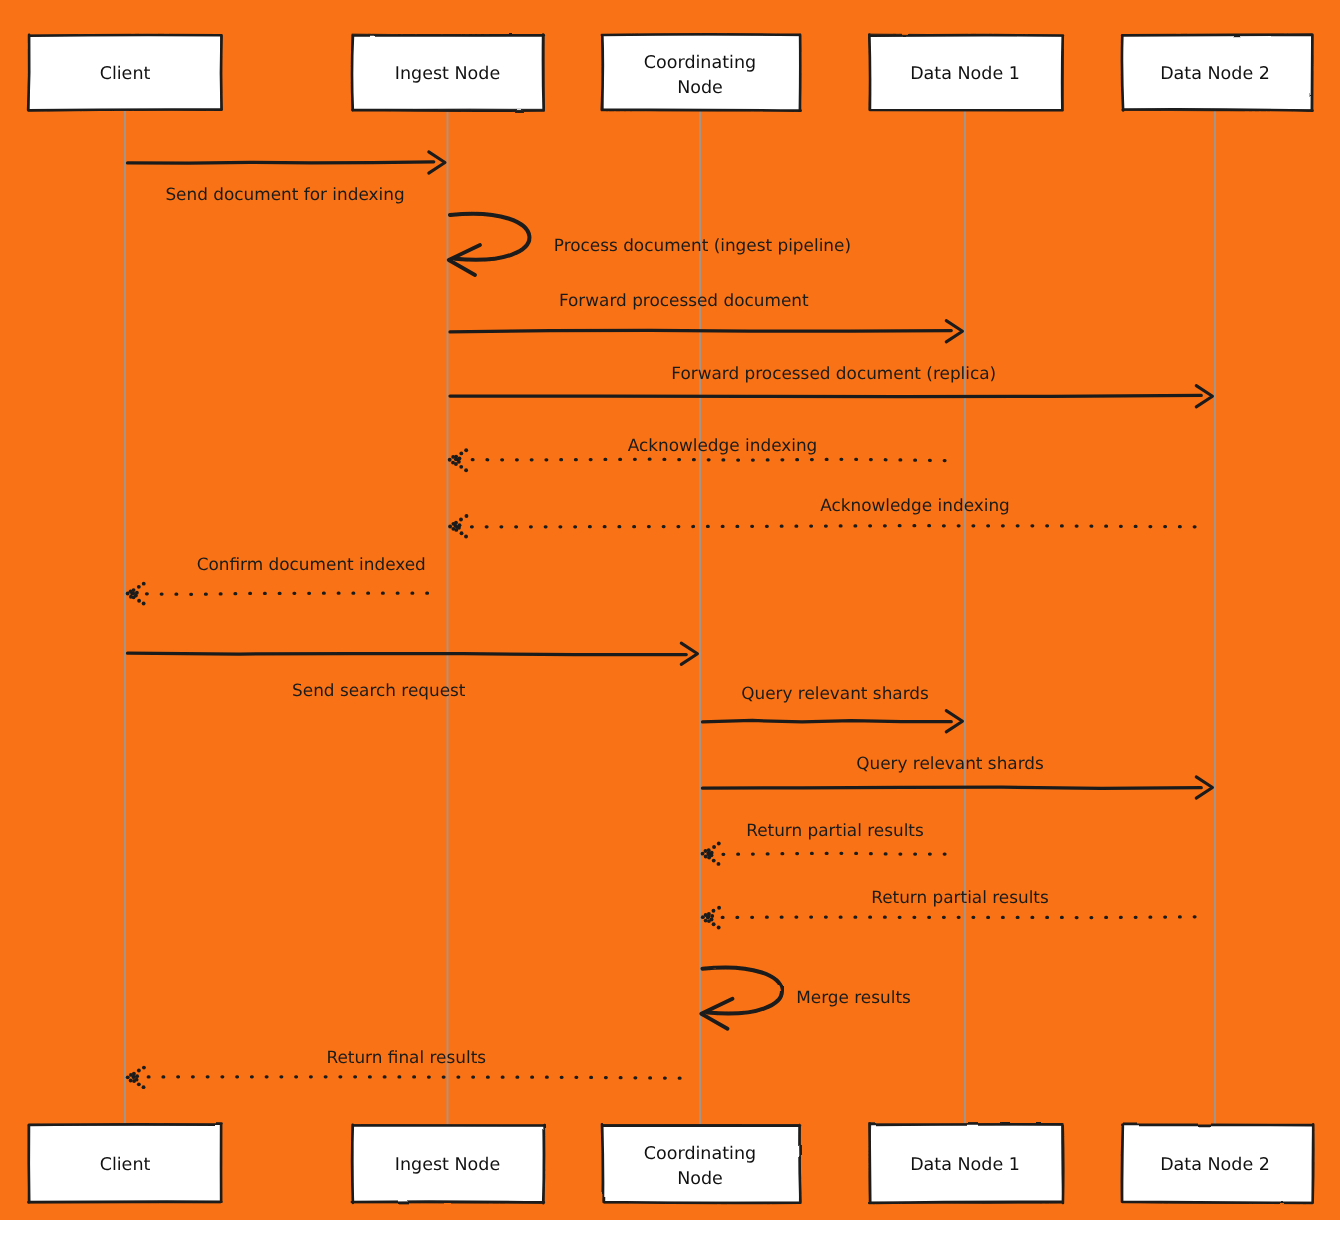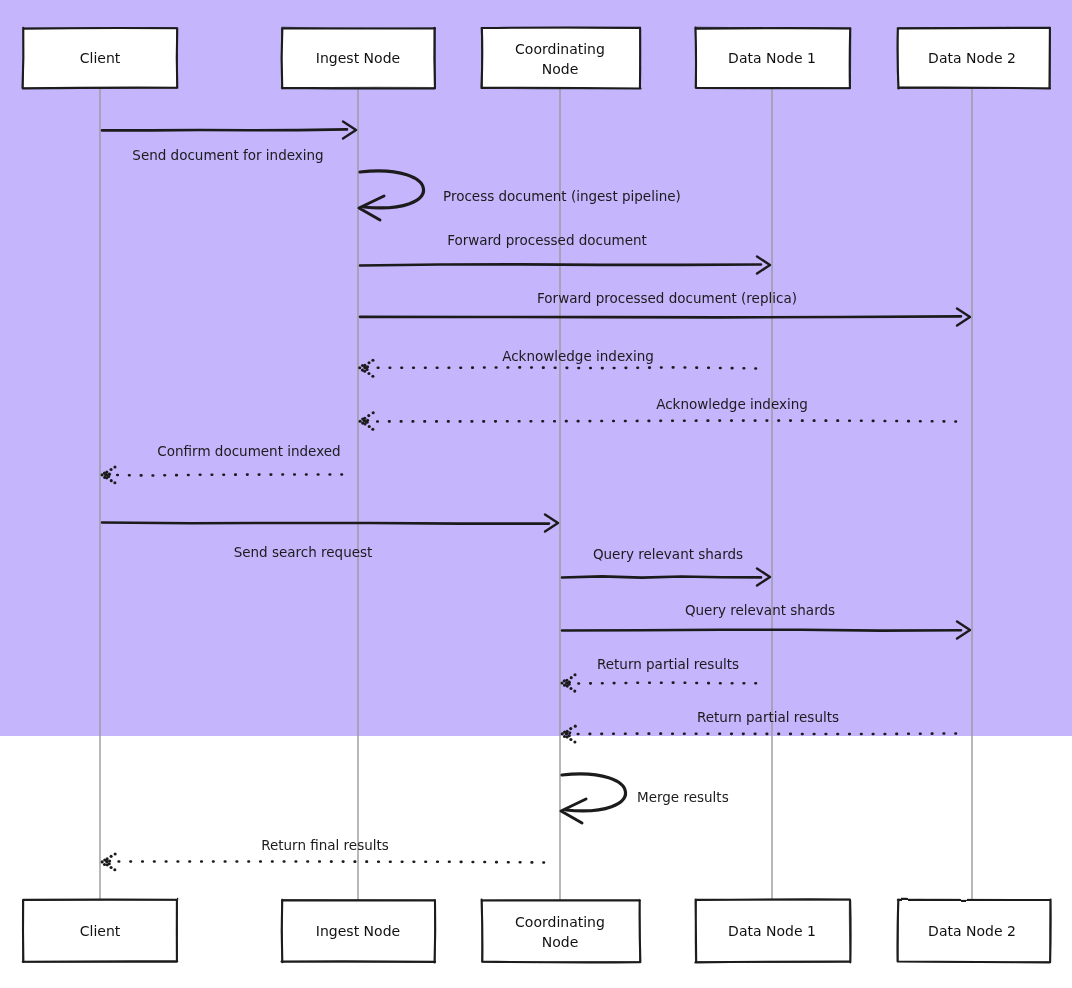--- a/index.html
+++ b/index.html
@@ -1,18 +1,18 @@
 <!DOCTYPE html>
 <html><head>
 <meta charset="utf-8">
 <style>
   html,body{margin:0;padding:0;background:#ffffff;}
   body{width:1072px;height:988px;overflow:hidden;
        font-family:"DejaVu Sans",sans-serif;}
-  #stage{position:relative;width:1072px;height:736px;background:#c4b5fd;}
+  #stage{position:relative;width:1072px;height:976px;background:#f97316;}
   svg#diagram{position:absolute;left:0;top:0;width:1072px;height:988px;}
   .msg-label{font-family:"DejaVu Sans",sans-serif;font-size:13.5px;fill:#1b1b1b;}
   .participant-label{font-family:"DejaVu Sans",sans-serif;font-size:14px;fill:#111111;}
 </style>
 </head>
 <body>
 
 <div id="stage">
   <svg id="diagram" viewBox="0 0 1072 988">
     <defs>

